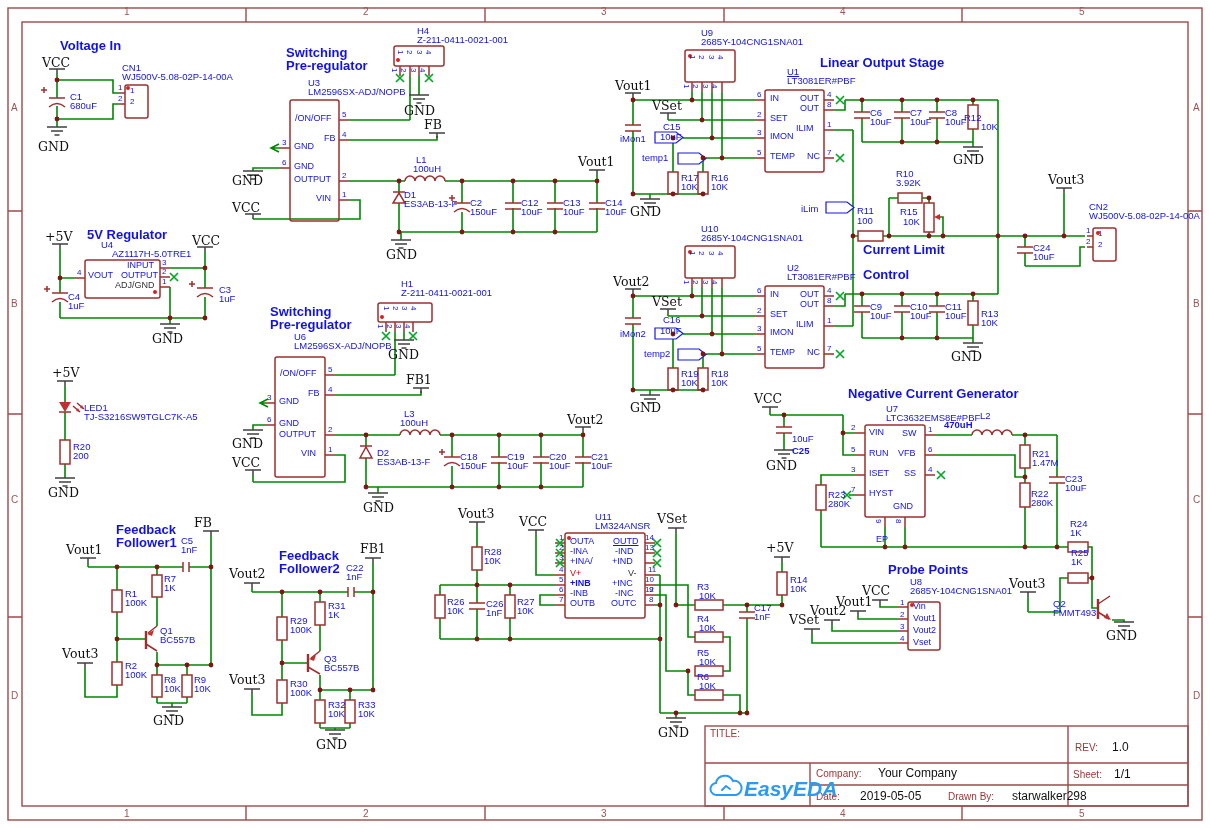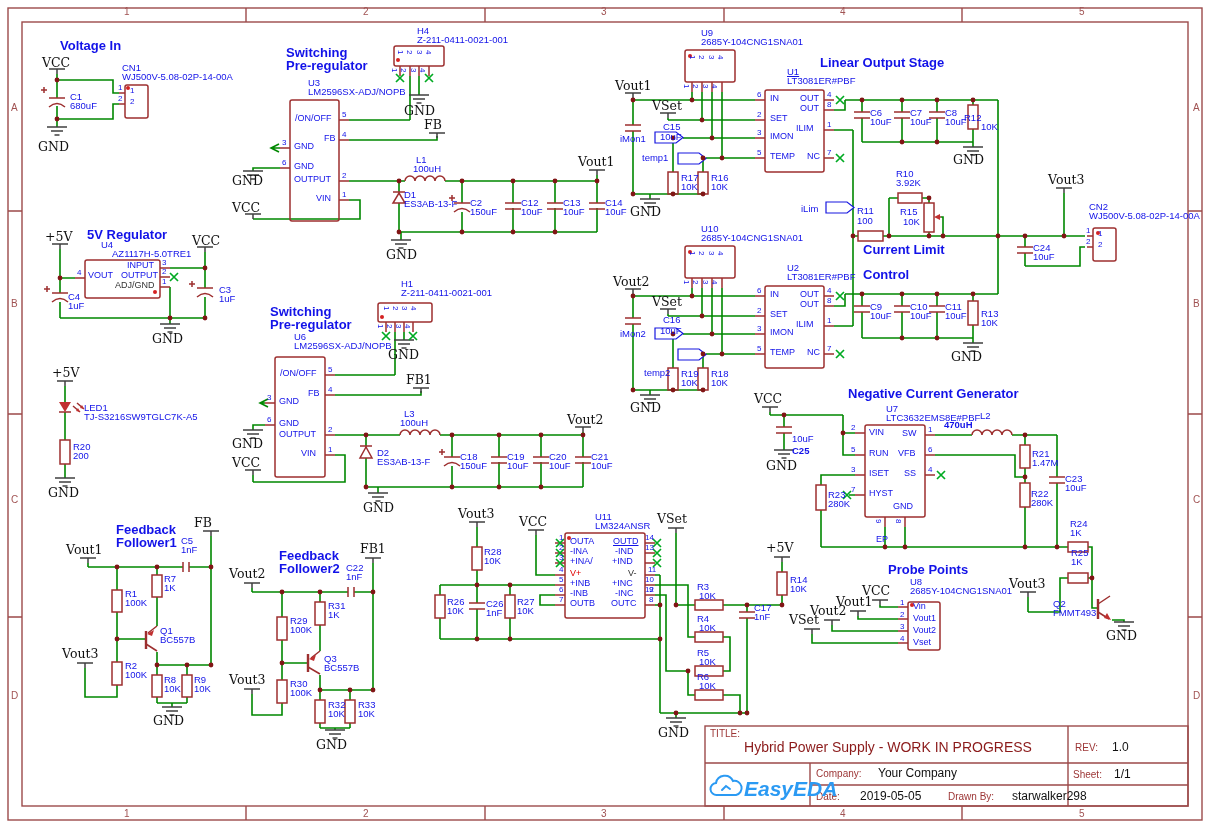--- a/index.html
+++ b/index.html
@@ -311,21 +311,20 @@
       <circle class="pd" cx="912" cy="605" r="2"></circle>
       <circle class="pd" cx="690" cy="56" r="2"></circle>
       <circle class="pd" cx="690" cy="252" r="2"></circle>
       <circle class="pd" cx="569" cy="538" r="2"></circle>
       <circle class="pd" cx="155" cy="292" r="2"></circle>
       <circle class="pd" cx="398" cy="60" r="2"></circle>
       <circle class="pd" cx="382" cy="317" r="2"></circle>
     </svg>
 
   <div class="txt tbl" style="left:710px;top:729px">TITLE:</div>
-  <div class="txt tbt" style="left:708px;top:740px">Hybrid Power Supply - WORK IN PROGRESS</div>
   <div class="txt tbl" style="left:1075px;top:743px">REV:</div>
   <div class="txt tbv" style="left:1112px;top:741px">1.0</div>
   <div class="txt tbl" style="left:816px;top:769px">Company:</div>
   <div class="txt tbv" style="left:878px;top:767px">Your Company</div>
   <div class="txt tbl" style="left:1073px;top:770px">Sheet:</div>
   <div class="txt tbv" style="left:1114px;top:768px">1/1</div>
   <div class="txt tbl" style="left:816px;top:792px">Date:</div>
   <div class="txt tbv" style="left:860px;top:790px">2019-05-05</div>
   <div class="txt tbl" style="left:948px;top:792px">Drawn By:</div>
   <div class="txt tbv" style="left:1012px;top:790px">starwalker298</div>
@@ -471,21 +470,21 @@
     <div class="txt b" style="left: 1089px; top: 211px;">WJ500V-5.08-02P-14-00A</div>
     <div class="txt b" style="left: 1033px; top: 243px;">C24</div>
     <div class="txt b" style="left: 1033px; top: 252px;">10uF</div>
     <div class="txt b" style="left: 701px; top: 224px;">U10</div>
     <div class="txt b" style="left: 701px; top: 233px;">2685Y-104CNG1SNA01</div>
     <div class="txt b" style="left: 787px; top: 263px;">U2</div>
     <div class="txt b" style="left: 787px; top: 272px;">LT3081ER#PBF</div>
     <div class="txt b" style="left: 663px; top: 315px;">C16</div>
     <div class="txt b" style="left: 660px; top: 326px;">10uF</div>
     <div class="txt b" style="left: 620px; top: 329px;">iMon2</div>
-    <div class="txt b" style="left: 644px; top: 368px;">temp2</div>
+    <div class="txt b" style="left: 644px; top: 349px;">temp2</div>
     <div class="txt b" style="left: 681px; top: 369px;">R19</div>
     <div class="txt b" style="left: 681px; top: 378px;">10K</div>
     <div class="txt b" style="left: 711px; top: 369px;">R18</div>
     <div class="txt b" style="left: 711px; top: 378px;">10K</div>
     <div class="txt b" style="left: 870px; top: 302px;">C9</div>
     <div class="txt b" style="left: 870px; top: 311px;">10uF</div>
     <div class="txt b" style="left: 910px; top: 302px;">C10</div>
     <div class="txt b" style="left: 910px; top: 311px;">10uF</div>
     <div class="txt b" style="left: 945px; top: 302px;">C11</div>
     <div class="txt b" style="left: 945px; top: 311px;">10uF</div>
@@ -601,21 +600,21 @@
     <div class="txt pn" style="left: 869px; top: 489px;">HYST</div>
     <div class="txt pn" style="left: 902px; top: 429px;">SW</div>
     <div class="txt pn" style="left: 898px; top: 449px;">VFB</div>
     <div class="txt pn" style="left: 904px; top: 469px;">SS</div>
     <div class="txt pn" style="left: 876px; top: 502px; margin-top: 33px;">EP</div>
     <div class="txt pn" style="left: 893px; top: 502px;">GND</div>
     <div class="txt pn" style="left: 570px; top: 537px;">OUTA</div>
     <div class="txt pn" style="left: 570px; top: 547px;">-INA</div>
     <div class="txt pn" style="left: 570px; top: 557px;">+INA/</div>
     <div class="txt pr" style="left: 570px; top: 569px;">V+</div>
-    <div class="txt pn" style="left: 570px; top: 579px;">+INB</div>
+    <div class="txt pn" style="left: 570px; top: 579px; font-weight: bold;">+INB</div>
     <div class="txt pn" style="left: 570px; top: 589px;">-INB</div>
     <div class="txt pn" style="left: 570px; top: 599px;">OUTB</div>
     <div class="txt pn" style="left: 613px; top: 537px; text-decoration: underline;">OUTD</div>
     <div class="txt pn" style="left: 615px; top: 547px;">-IND</div>
     <div class="txt pn" style="left: 612px; top: 557px;">+IND</div>
     <div class="txt pk" style="left: 628px; top: 569px;">V-</div>
     <div class="txt pn" style="left: 612px; top: 579px;">+INC</div>
     <div class="txt pn" style="left: 615px; top: 589px;">-INC</div>
     <div class="txt pn" style="left: 611px; top: 599px;">OUTC</div>
     <div class="txt pn" style="left: 913px; top: 602px;">Vin</div>

